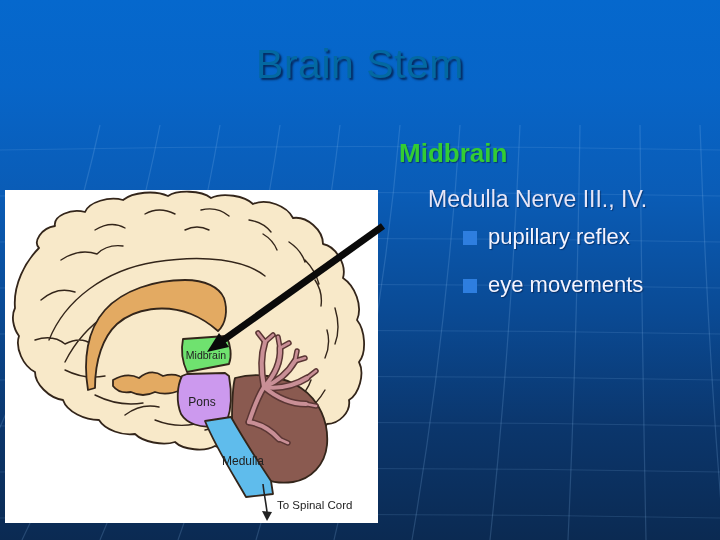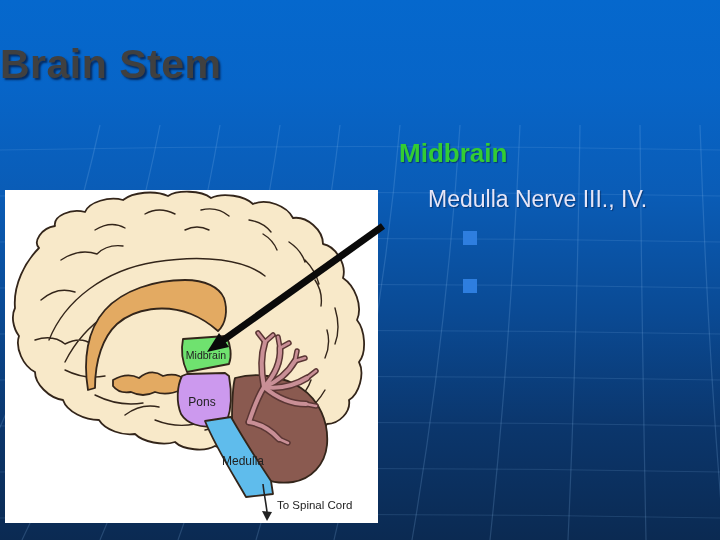--- a/index.html
+++ b/index.html
@@ -4,24 +4,23 @@
 <style>
   html,body{margin:0;padding:0;}
   body{
     width:720px;height:540px;position:relative;overflow:hidden;
     font-family:"Liberation Sans","DejaVu Sans",sans-serif;
     background:linear-gradient(180deg,#0568CD 0%,#0765C8 16%,#0A5CB6 36%,#0A4A94 58%,#0B366C 79%,#0B2A52 100%);
   }
   .abs{position:absolute;}
   #grid-bg{position:absolute;left:0;top:0;z-index:0;}
   #slide-title{
-    left:0;right:0;top:41px;text-align:left;z-index:2;
-    font-size:41px;letter-spacing:0.5px;color:#404040;
+    left:0;right:0;top:41px;text-align:center;z-index:2;
+    font-size:41px;letter-spacing:0.5px;color:#0369a1;
     text-shadow:2px 2px 2px rgba(5,10,40,0.65);
-    font-weight:bold;
   }
   #heading-midbrain{
     left:399px;top:138px;z-index:2;
     font-size:26px;font-weight:bold;color:#33CC33;
     text-shadow:1px 1px 1px rgba(5,10,40,0.45);
   }
   #line-cranial{
     left:428px;top:186px;z-index:2;
     font-size:23px;color:#E6E6F8;
     text-shadow:1px 1px 1px rgba(5,10,40,0.45);
@@ -69,23 +68,25 @@
   </g>
 </svg>
 
 <div class="abs" id="slide-title">Brain Stem</div>
 
 <div class="abs" id="heading-midbrain">Midbrain</div>
 <div class="abs" id="line-cranial">Medulla Nerve III., IV.</div>
 
 <div class="abs bullet-row" id="bullet-1">
   <span class="sq"></span>
+  <span class="bt">pupillary reflex</span>
 </div>
 <div class="abs bullet-row" id="bullet-2">
   <span class="sq"></span>
+  <span class="bt">eye movements</span>
 </div>
 
 <div class="abs" id="image-box">
   <svg width="373" height="333" viewBox="0 0 373 333">
 
     <path class="outline" d="M10,118 C8,95 20,72 34,58 C28,52 36,38 50,36 C48,26 66,18 80,22 C84,12 104,6 118,10
          C128,2 150,0 163,6 C172,0 196,0 206,8 C218,2 240,6 248,14 C262,8 282,16 288,28
          C302,26 318,40 318,54 C330,56 342,74 338,88 C350,96 358,116 352,130 C360,140 362,162 354,172
          C360,184 354,204 344,210 C346,222 334,234 322,234 C318,244 300,250 290,246
          C284,254 264,258 252,252 C244,260 222,262 210,256 C200,262 178,260 170,252

